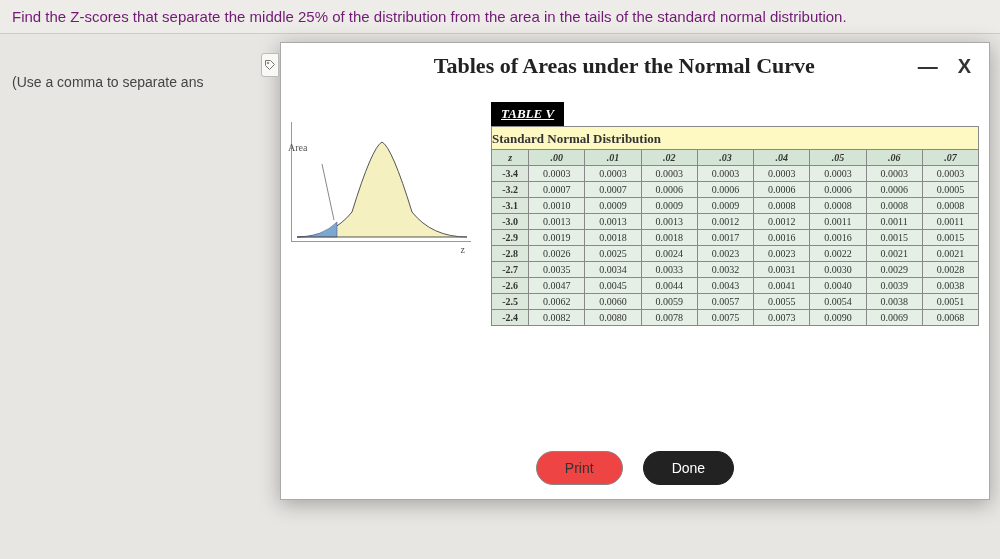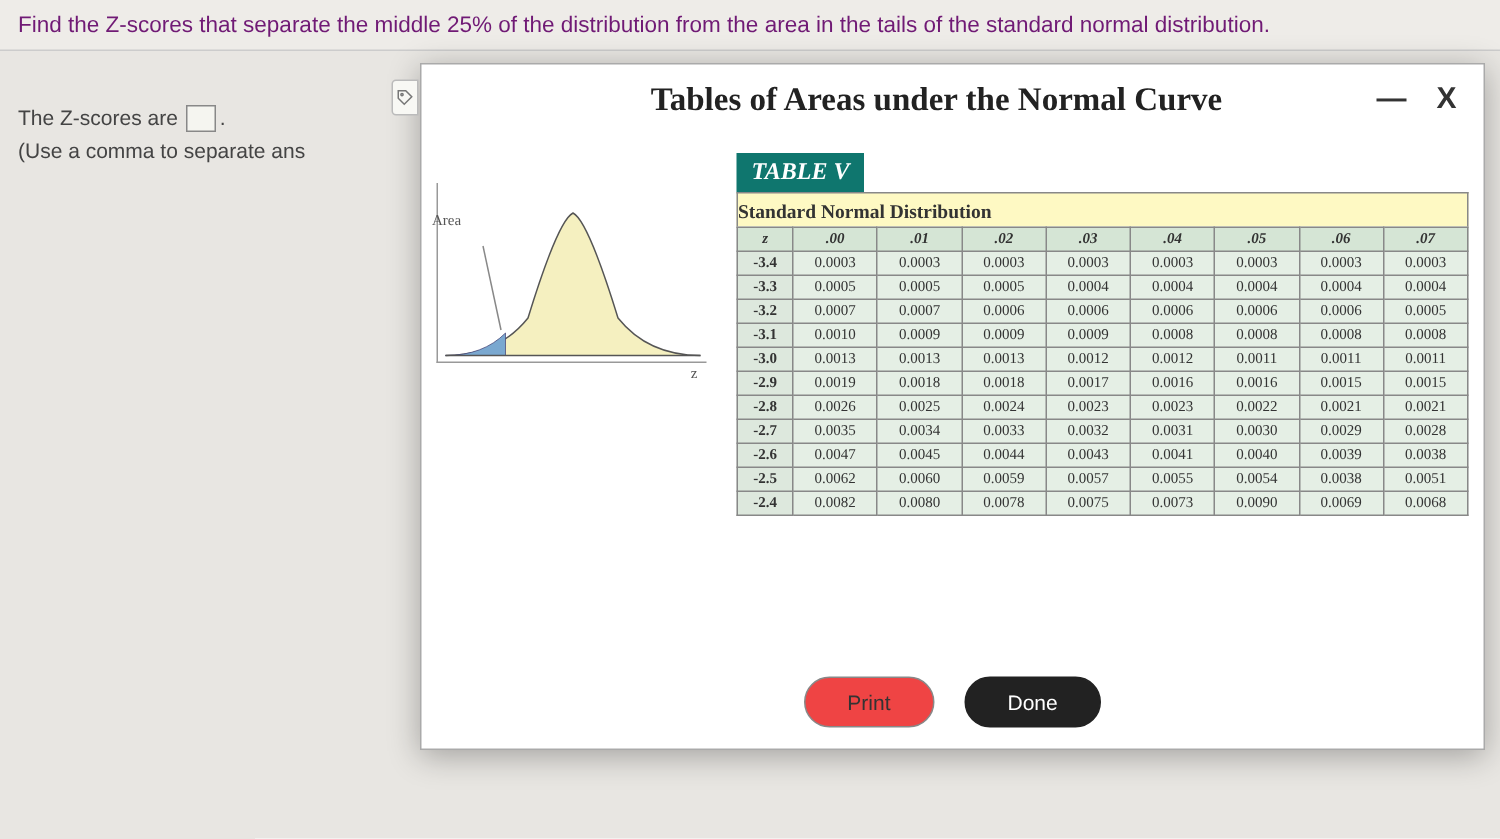--- a/index.html
+++ b/index.html
@@ -97,28 +97,29 @@
     left: -20px;
     width: 18px; height: 24px;
     border: 1px solid #bbb;
     border-radius: 3px 0 0 3px;
     background: #f8f8f4;
     display:flex; align-items:center; justify-content:center;
   }
   .tag svg { width:12px; height:12px; }
   .table-col { flex: 1; }
   .tbl-title {
-    background: #0f766e;
+    background: #000000;
     color: #fff;
     font-family: Georgia, serif;
     font-weight: bold;
     font-style: italic;
     padding: 4px 10px;
-    font-size: 16px;
+    font-size: 13px;
     display: inline-block;
+    text-decoration: underline;
   }
   .tbl-sub {
     font-family: Georgia, serif;
     font-weight: bold;
     text-align: left;
     font-size: 13px;
     padding: 4px 0 2px 0;
     background: #fef9c3;
     border: 1px solid #888;
     border-bottom: none;
@@ -155,24 +156,20 @@
   }
   .btn-print { background: #ef4444; border: 1px solid #888; color: #333; }
   .btn-done { background: #222; color: #fff; border: 1px solid #222; }
 </style>
 </head>
 <body>
 
 <div class="question-bar">Find the Z-scores that separate the middle 25% of the distribution from the area in the tails of the standard normal distribution.</div>
 
 <div class="answer-area">
-  <div>
-    <span>The Z-scores are</span>
-    <span class="answer-blank"></span><span>.</span>
-  </div>
   <div style="margin-top:4px;">(Use a comma to separate ans</div>
 </div>
 
 <div class="modal">
   <div class="tag">
     <svg viewBox="0 0 24 24" fill="none" stroke="#777" stroke-width="2">
         <path d="M3 3h10l8 8-10 10-8-8V3z"></path>
         <circle cx="8" cy="8" r="1.5"></circle>
       </svg>
   </div>
@@ -221,31 +218,20 @@
               <td>0.0003</td>
               <td>0.0003</td>
               <td>0.0003</td>
               <td>0.0003</td>
               <td>0.0003</td>
               <td>0.0003</td>
               <td>0.0003</td>
               <td>0.0003</td>
             </tr>
             <tr>
-              <td class="zcol">-3.3</td>
-              <td>0.0005</td>
-              <td>0.0005</td>
-              <td>0.0005</td>
-              <td>0.0004</td>
-              <td>0.0004</td>
-              <td>0.0004</td>
-              <td>0.0004</td>
-              <td>0.0004</td>
-            </tr>
-            <tr>
               <td class="zcol">-3.2</td>
               <td>0.0007</td>
               <td>0.0007</td>
               <td>0.0006</td>
               <td>0.0006</td>
               <td>0.0006</td>
               <td>0.0006</td>
               <td>0.0006</td>
               <td>0.0005</td>
             </tr>

